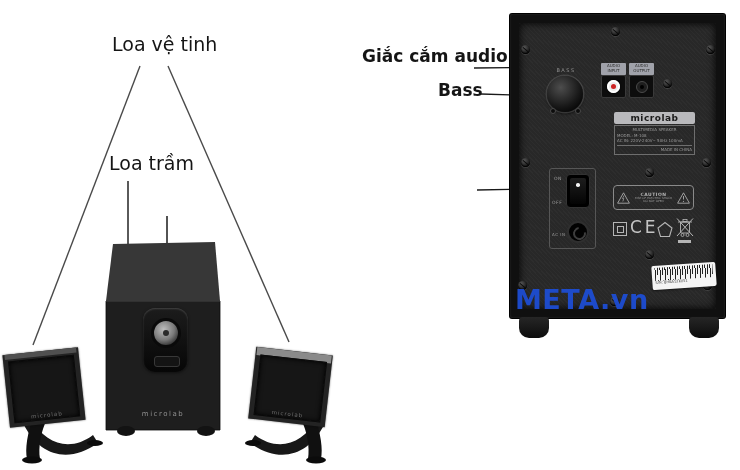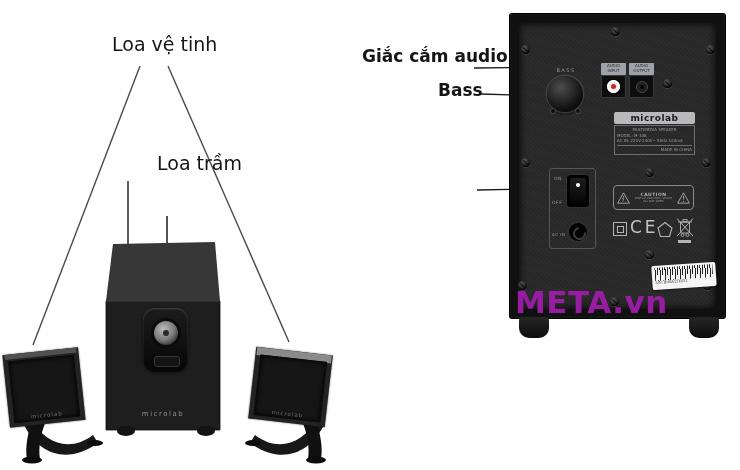--- a/index.html
+++ b/index.html
@@ -70,21 +70,21 @@
   .dsq{left:613px;top:222px;width:14px;height:14px;border:1.5px solid #b5b5b5;box-sizing:border-box;}
   .dsq::after{content:'';position:absolute;left:2.5px;top:2.5px;right:2.5px;bottom:2.5px;border:1px solid #b5b5b5;}
   .ce{left:630px;top:217px;font-size:17px;color:#c4c4c4;letter-spacing:3px;}
 
   .weee-bar{left:678px;top:240px;width:13px;height:3px;background:#b5b5b5;}
 
   .sticker{left:652px;top:264px;width:64px;height:24px;background:#f4f4f4;border-radius:2px;transform:rotate(-4deg);box-shadow:0 1px 2px rgba(0,0,0,.5);}
   .bars{margin:2px 3px 0;height:13px;background:repeating-linear-gradient(90deg,#222 0 1px,transparent 1px 2.6px,#222 2.6px 3.3px,transparent 3.3px 5px);}
   .serial{margin-left:3px;font-size:3.6px;color:#444;}
 
-  .watermark{left:515px;top:284px;font-size:31px;font-weight:bold;color:#a21caf;letter-spacing:.5px;opacity:.92;}
+  .watermark{left:515px;top:284px;font-size:27px;font-weight:bold;color:#1d4ed8;letter-spacing:.5px;opacity:.92;}
 </style>
 </head>
 <body>
 
 <div class="canvas">
 
   <svg class="layer" viewBox="0 0 740 470">
 
     <line x1="140" y1="66" x2="33" y2="345" stroke="#4a4a4a" stroke-width="1.4"></line>
     <line x1="168" y1="66" x2="289" y2="342" stroke="#4a4a4a" stroke-width="1.4"></line>
@@ -114,21 +114,21 @@
 
     <g transform="translate(348,0) scale(-1,1)">
       <path d="M30,417 C46,447 72,451 93,435 L98,443 C70,463 40,458 23,423 Z" fill="#181818"></path>
       <path d="M34,414 C27,434 25,449 27,459 L40,459 C38,447 41,431 47,419 Z" fill="#101010"></path>
       <ellipse cx="32" cy="460" rx="10" ry="3.5" fill="#0b0b0b"></ellipse>
       <ellipse cx="95" cy="443" rx="8" ry="3" fill="#0b0b0b"></ellipse>
     </g>
   </svg>
 
   <div class="callout left-style abs" style="left:112px;top:33px;">Loa vệ tinh</div>
-  <div class="callout left-style abs" style="left:109px;top:152px;margin-left:48px;">Loa trầm</div>
+  <div class="callout left-style abs" style="left:109px;top:152px;">Loa trầm</div>
 
   <div class="sat sat-left">
     <div class="sat-grille"></div>
     <div class="sat-brand">microlab</div>
   </div>
   <div class="sat sat-right">
     <div class="sat-grille"></div>
     <div class="sat-brand">microlab</div>
   </div>
 

